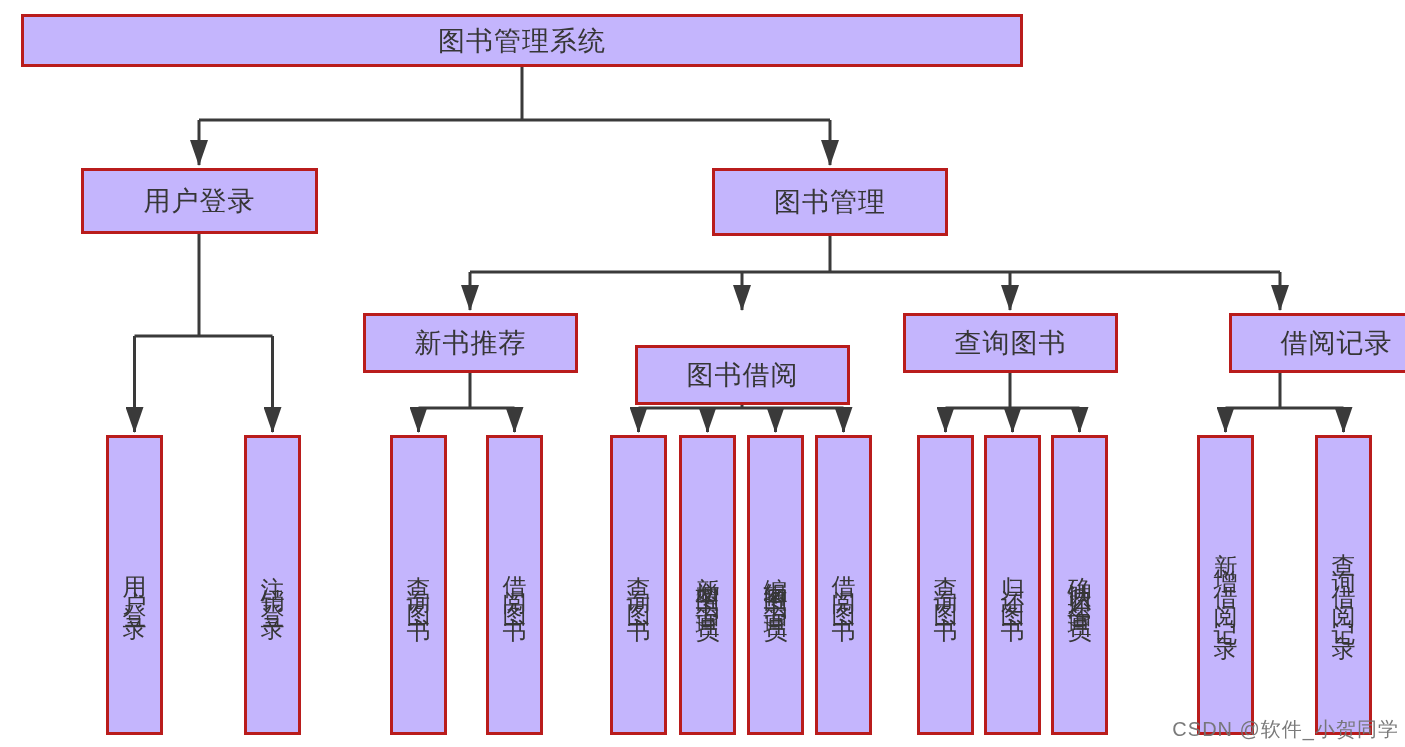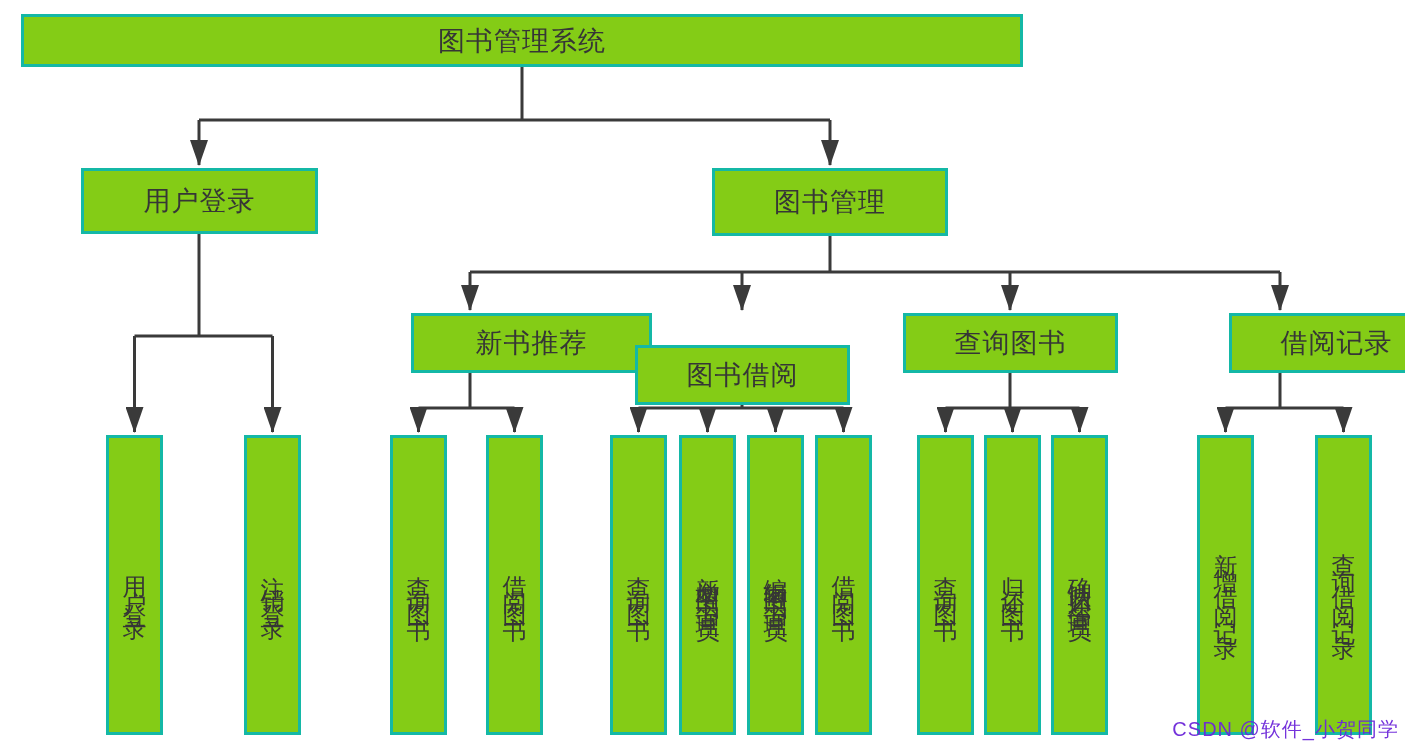--- a/index.html
+++ b/index.html
@@ -7,22 +7,22 @@
     position:relative;
     width:1405px; height:747px;
     background:#ffffff;
     font-family:"Liberation Sans","DejaVu Sans",sans-serif;
     overflow:hidden;
   }
   #wires { position:absolute; left:0; top:0; width:1405px; height:747px; pointer-events:none; }
   .box {
     position:absolute;
     box-sizing:border-box;
-    border:3px solid #14b8a6;
-    background:#84cc16;
+    border:3px solid #b91c1c;
+    background:#c4b5fd;
     display:flex;
     align-items:center;
     justify-content:center;
     color:#363636;
     z-index:2;
   }
   .hbox { font-size:27px; letter-spacing:1px; white-space:nowrap; }
   .vbox {
     writing-mode:vertical-rl;
     text-orientation:mixed;
@@ -31,21 +31,21 @@
     white-space:nowrap;
   }
   .sp4 { letter-spacing:14px; }
   .sp6 { letter-spacing:17px; }
   .sp9 { letter-spacing:6px; }
   #watermark {
     position:absolute;
     right:6px;
     bottom:4px;
     font-size:20px;
-    color:#6d28d9;
+    color:#737373;
     letter-spacing:1px;
     z-index:5;
     opacity:0.95;
     white-space:nowrap;
   }
   .conn { stroke:#3a3a3a; stroke-width:3; fill:none; }
 </style>
 </head>
 <body>
 
@@ -90,21 +90,21 @@
     <path class="conn" d="M1280,373 V408 M1225.5,408 H1343.5"></path>
     <path class="conn" d="M1225.5,408 V432" marker-end="url(#arr)"></path>
     <path class="conn" d="M1343.5,408 V432" marker-end="url(#arr)"></path>
   </svg>
 
   <div class="box hbox" style="left:21px; top:14px; width:1002px; height:53px;">图书管理系统</div>
 
   <div class="box hbox" style="left:81px; top:168px; width:237px; height:66px;">用户登录</div>
   <div class="box hbox" style="left:712px; top:168px; width:236px; height:68px;">图书管理</div>
 
-  <div class="box hbox" style="left:363px; top:313px; width:241px; height:60px;margin-left:48px;">新书推荐</div>
+  <div class="box hbox" style="left:363px; top:313px; width:215px; height:60px;">新书推荐</div>
   <div class="box hbox" style="left:635px; top:313px; width:215px; height:60px;margin-top:32px;">图书借阅</div>
   <div class="box hbox" style="left:903px; top:313px; width:215px; height:60px;">查询图书</div>
   <div class="box hbox" style="left:1229px; top:313px; width:215px; height:60px;">借阅记录</div>
 
   <div class="box vbox sp4" style="left:106px; top:435px; width:57px; height:300px;">用户登录</div>
   <div class="box vbox sp4" style="left:244px; top:435px; width:57px; height:300px;">注销登录</div>
 
   <div class="box vbox sp4" style="left:390px; top:435px; width:57px; height:300px;">查询图书</div>
   <div class="box vbox sp4" style="left:486px; top:435px; width:57px; height:300px;">借阅图书</div>
 

